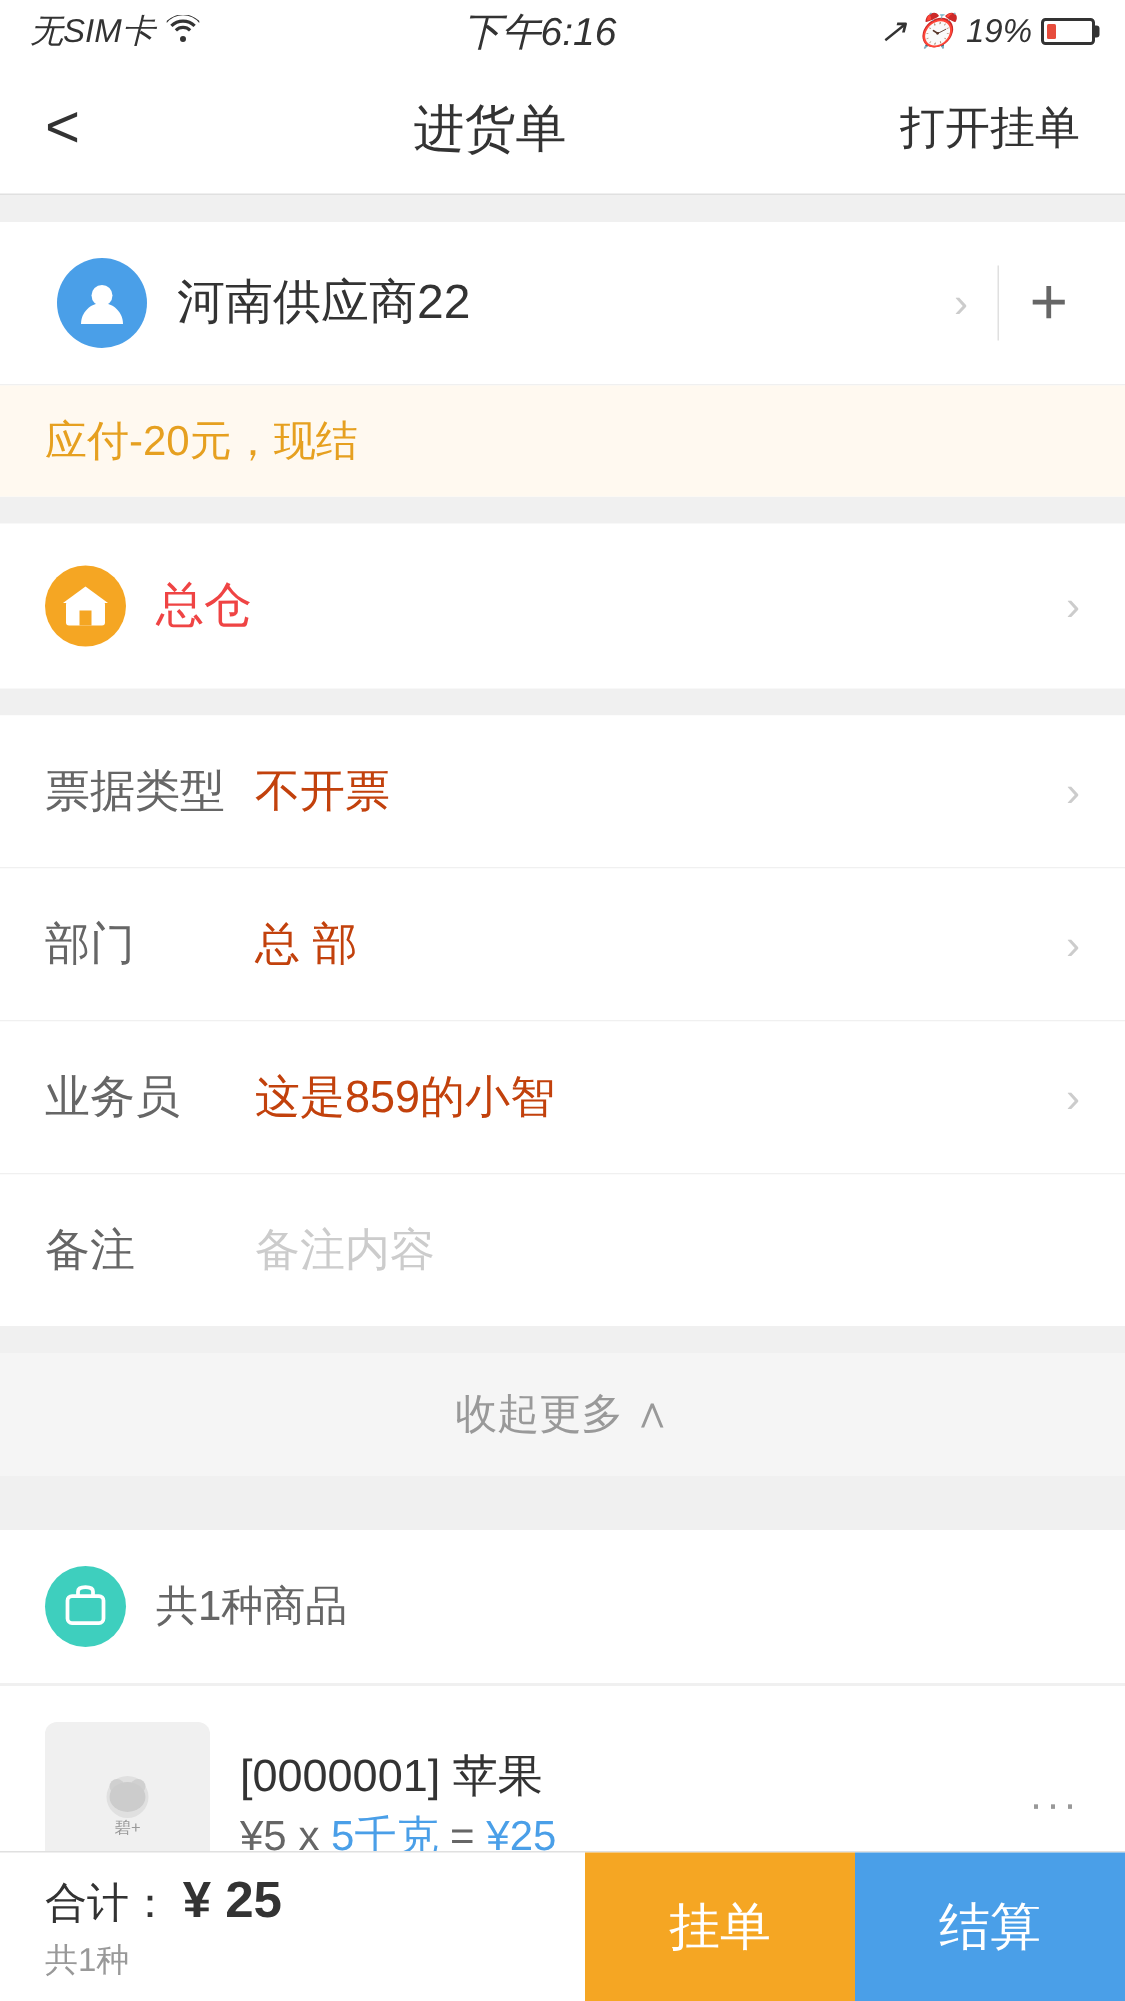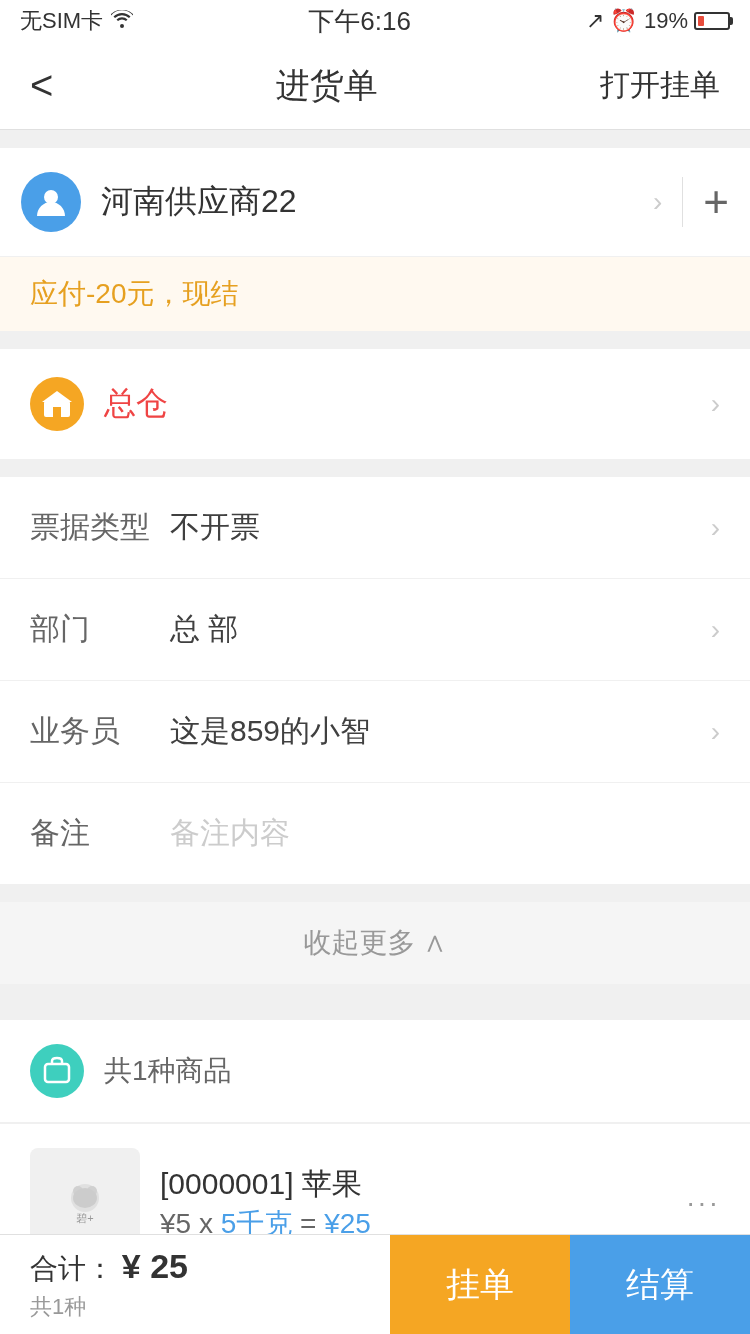--- a/index.html
+++ b/index.html
@@ -16,20 +16,21 @@
     
     .status-bar {
       height: 42px;
       background: #fff;
       display: flex;
       align-items: center;
       justify-content: space-between;
       padding: 0 20px;
       font-size: 22px;
       color: #333;
+      font-style: italic;
     }
     .status-left { display: flex; align-items: center; gap: 8px; }
     .status-center { font-size: 26px; font-weight: 500; }
     .status-right { display: flex; align-items: center; gap: 6px; font-size: 22px; }
     .battery-icon {
       width: 36px; height: 18px;
       border: 2px solid #333;
       border-radius: 3px;
       position: relative;
       display: inline-flex;
@@ -85,21 +86,21 @@
     
     .section {
       background: #fff;
       margin-bottom: 18px;
     }
 
     
     .supplier-row {
       display: flex;
       align-items: center;
-      padding: 24px 21px;
+      padding: 24px 38px;
       border-bottom: 1px solid #f0f0f0;
     }
     .supplier-avatar {
       width: 60px; height: 60px;
       border-radius: 50%;
       background: #4a9fe8;
       display: flex; align-items: center; justify-content: center;
       margin-right: 20px;
       flex-shrink: 0;
     }
@@ -166,21 +167,21 @@
     .form-row:last-child { border-bottom: none; }
     .form-label {
       width: 140px;
       font-size: 30px;
       color: #666;
       flex-shrink: 0;
     }
     .form-value {
       flex: 1;
       font-size: 30px;
-      color: #404040;
+      color: #c2410c;
     }
     .form-placeholder {
       flex: 1;
       font-size: 30px;
       color: #ccc;
     }
 
     
     .collapse-row {
       background: #f5f5f5;

